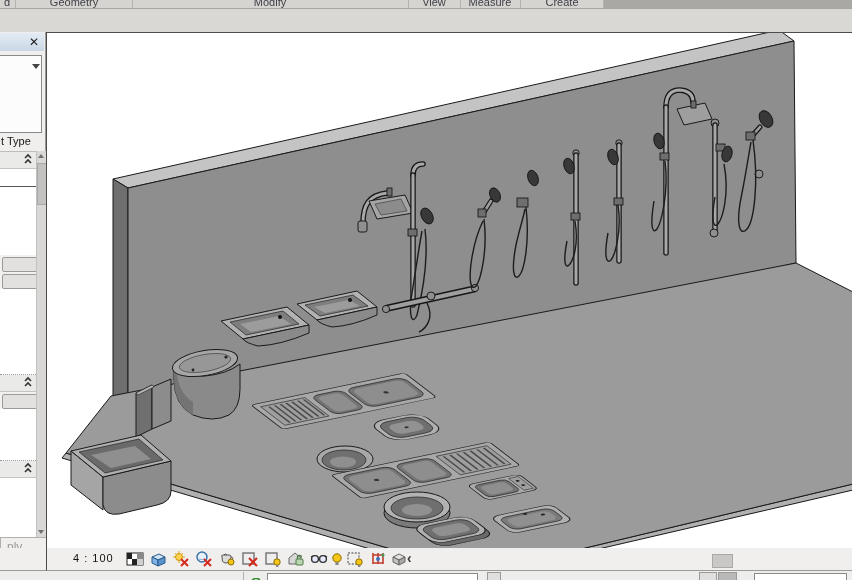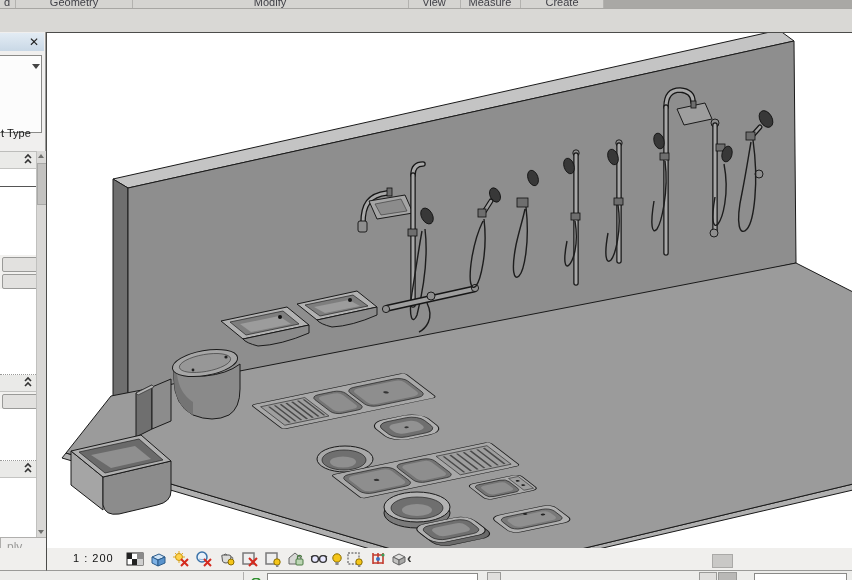--- a/index.html
+++ b/index.html
@@ -13,21 +13,21 @@
   #ribbon .sep{position:absolute;top:0;width:1px;height:8px;background:#b3b2af;}
   #ribbon-right{left:604px;top:0;width:248px;height:8px;background:#a9a8a5;}
   #options-bar{left:0;top:9px;width:852px;height:23px;background:#d9d8d5;border-bottom:1px solid #c2c1be;}
 
   
   #palette{left:0;top:32px;width:45px;height:528px;background:#f0efee;border-right:1px solid #9a9a98;}
   #palette-title{left:0;top:1px;width:44px;height:18px;background:linear-gradient(#e3ecf4,#c9d8e6);}
   .close-x{position:absolute;right:5px;top:2px;font-size:12px;color:#222;line-height:14px;}
   #type-selector{left:-6px;top:23px;width:46px;height:76px;background:#fcfcfc;border:1px solid #8a8a88;}
   .dd-arrow{position:absolute;right:5px;top:32px;width:0;height:0;border-left:4px solid transparent;border-right:4px solid transparent;border-top:5px solid #444;}
-  #edit-type-label{left:1px;top:95px;font-size:11px;color:#151515;white-space:nowrap;}
+  #edit-type-label{left:1px;top:103px;font-size:11px;color:#151515;white-space:nowrap;}
   #prop-grid{left:0;top:119px;width:36px;height:386px;background:#ffffff;border-top:1px solid #bdbdbb;}
   .prow{position:absolute;left:0;width:36px;height:17px;border-bottom:1px dotted #9a9a98;background:#fff;}
   .phead{position:absolute;left:0;width:36px;height:16px;background:#eaeae8;border-bottom:1px solid #c4c4c2;}
   .pbtn{position:absolute;left:2px;width:34px;height:13px;background:#e2e1df;border:1px solid #9a9a98;border-radius:2px;}
   .chev2{position:absolute;right:3px;top:1px;width:10px;height:13px;}
   
   #pscroll{left:36px;top:119px;width:9px;height:386px;background:#d9d8d6;border-left:1px solid #c0c0be;}
   .sb-arrow-up{position:absolute;left:1px;top:3px;width:0;height:0;border-left:3px solid transparent;border-right:3px solid transparent;border-bottom:4px solid #6e6e6c;}
   .sb-arrow-dn{position:absolute;left:1px;bottom:3px;width:0;height:0;border-left:3px solid transparent;border-right:3px solid transparent;border-top:4px solid #6e6e6c;}
   .sb-thumb{position:absolute;left:0px;top:12px;width:8px;height:40px;background:#c3c2c0;border:1px solid #a8a8a6;}
@@ -351,21 +351,21 @@
         <rect x="5" y="6" width="54" height="28" rx="8" fill="#7a7a7a" stroke="#222" stroke-width="0.8"></rect>
         <rect x="10" y="10" width="44" height="20" rx="6" fill="#909090"></rect>
         <circle cx="32" cy="8" r="2" fill="#222"></circle>
           <circle cx="46" cy="16" r="2" fill="#222"></circle>
       </g>
     </svg>
   </div>
 
   <div id="viewbar-left" class="abs"></div>
   <div id="viewbar" class="abs">
-    <span id="scale-label">1 : 200</span>
+    <span id="scale-label">4 : 100</span>
 
     <span class="vc-icon" style="left:79px;">
       <svg width="18" height="18">
           <rect x="1" y="3" width="16" height="12" fill="#fff" stroke="#222"></rect>
           <rect x="1" y="3" width="5" height="6" fill="#222"></rect>
           <rect x="11" y="3" width="6" height="6" fill="#8a8a8a"></rect>
           <rect x="6" y="9" width="5" height="6" fill="#222"></rect>
           <rect x="11" y="9" width="6" height="6" fill="#cfcfcf"></rect>
         </svg></span>
     <span class="vc-icon" style="left:102px;">

